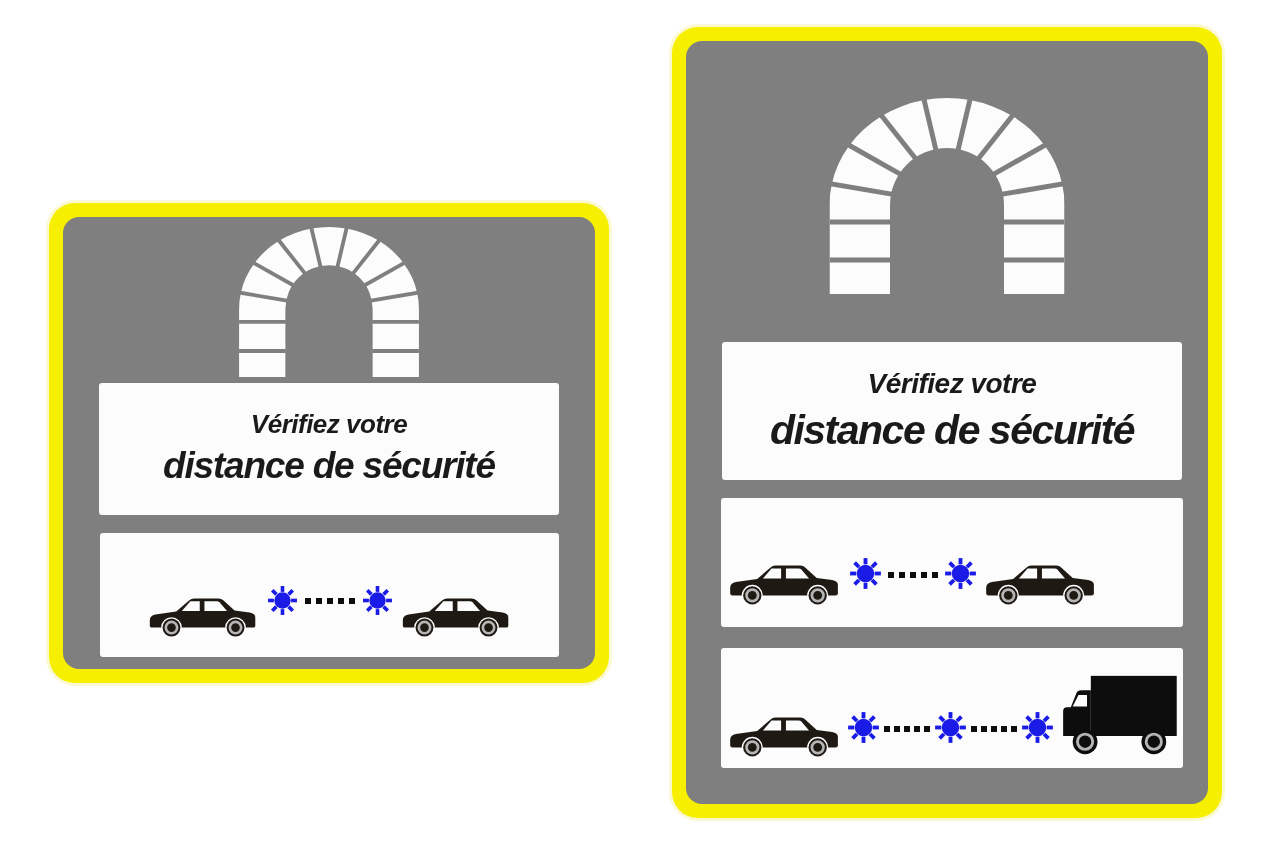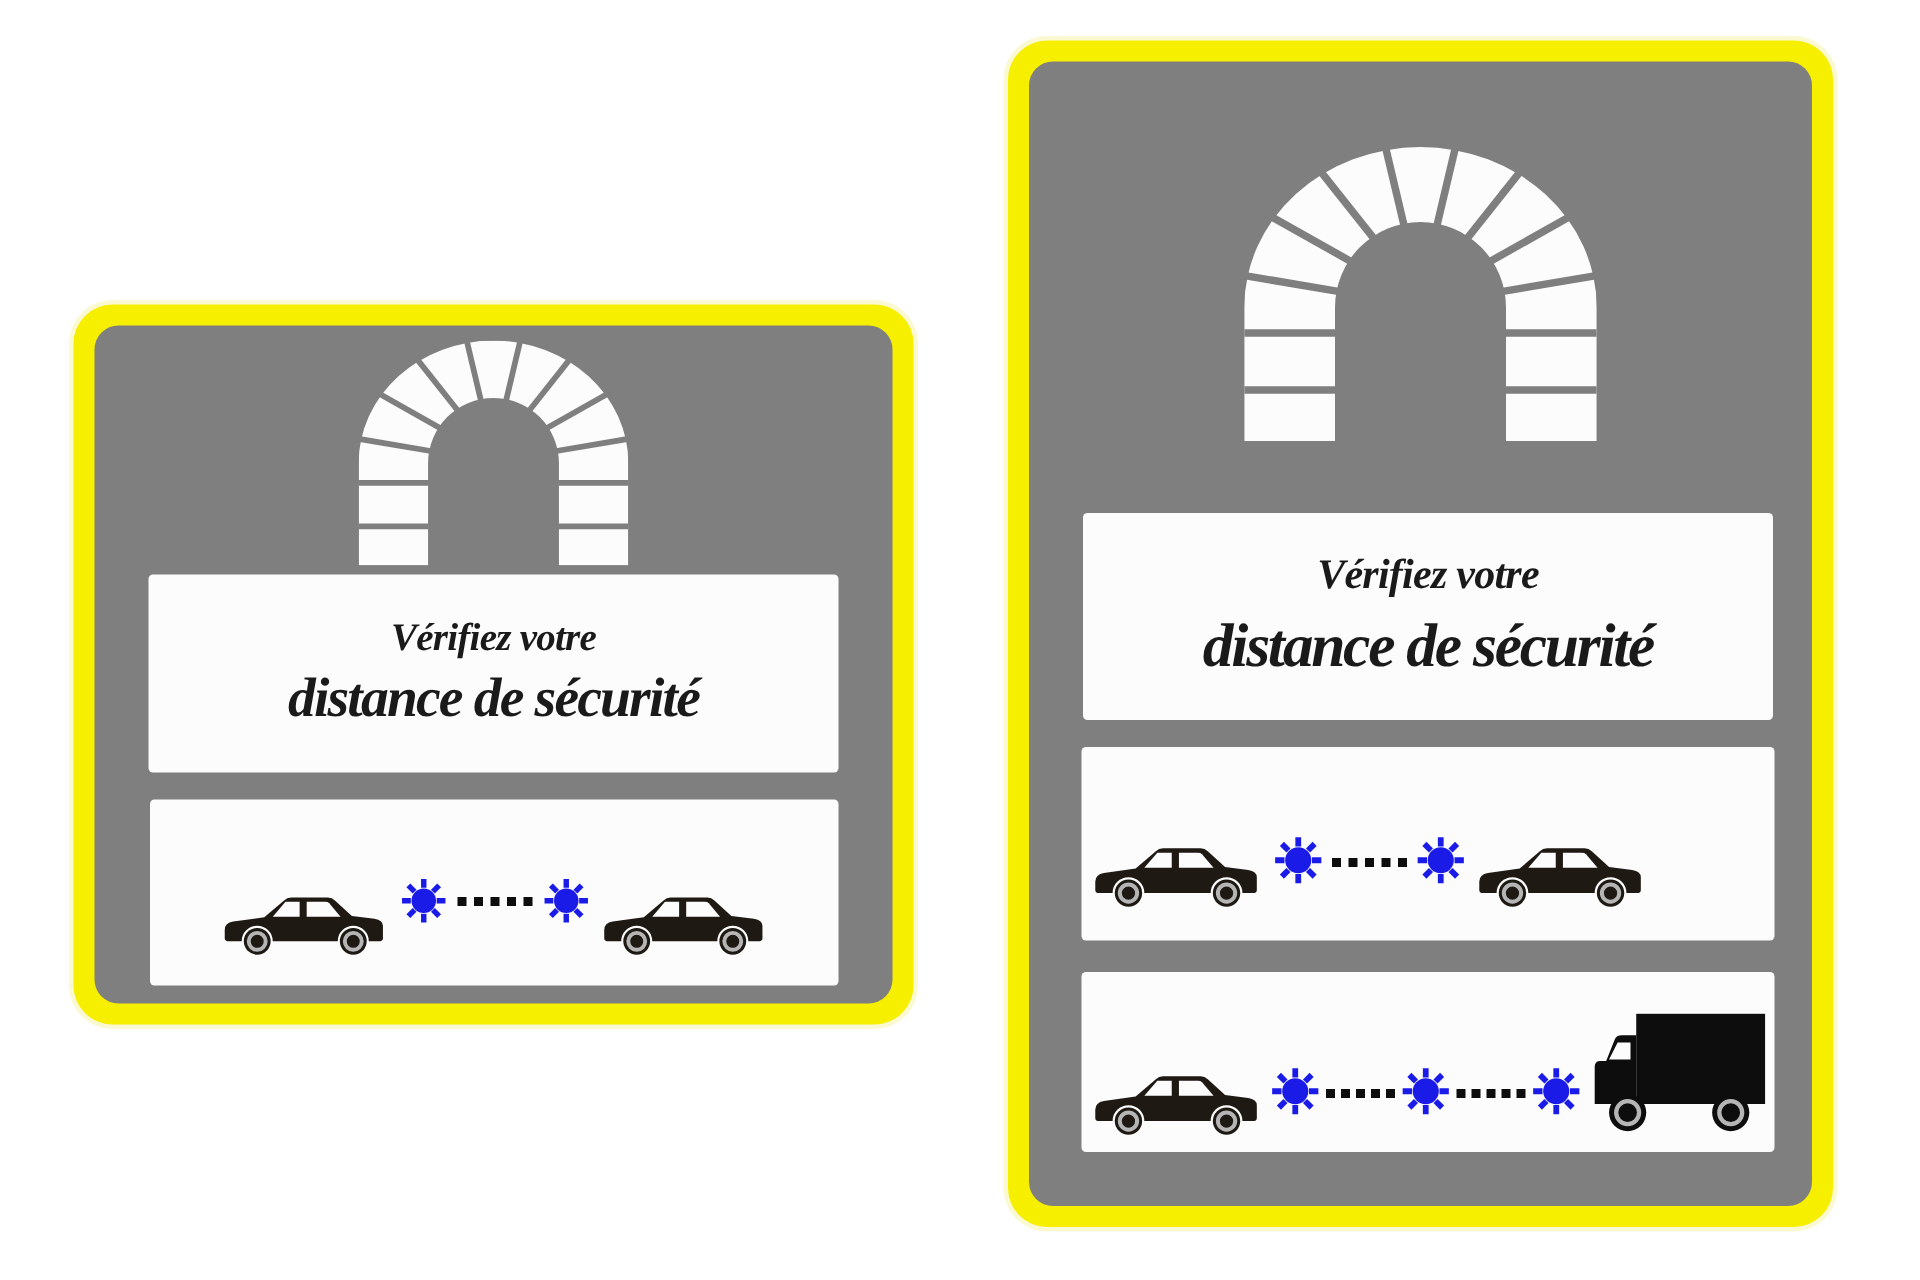--- a/index.html
+++ b/index.html
@@ -9,21 +9,21 @@
         box-shadow:0 0 0 3px var(--halo,#fbf9d2);}
   .sign-inner{position:absolute;inset:14px;background:var(--gray,#7f7f7f);border-radius:16px;}
   .sign-a{left:49px;top:203px;width:560px;height:480px;}
   .sign-b{left:672px;top:27px;width:550px;height:791px;}
   .arch{position:absolute;left:50%;transform:translateX(-50%);}
   .arch-a{top:10px;}
   .arch-b{top:57px;}
   .panel{position:absolute;background:var(--white,#fcfcfc);border-radius:3px;}
   .text-panel{display:flex;flex-direction:column;justify-content:center;align-items:center;
               color:var(--text,#1a1a1a);text-align:center;}
-  .t1,.t2{font-style:italic;font-weight:bold;line-height:1.15;white-space:nowrap;font-family:Liberation Serif, serif;}
+  .t1,.t2{font-style:italic;font-weight:bold;line-height:1.15;white-space:nowrap;}
   .sign-a .t1{font-size:26px;letter-spacing:-0.5px;}
   .sign-a .t2{font-size:37px;letter-spacing:-1.2px;}
   .sign-b .t1{font-size:28px;letter-spacing:-0.5px;}
   .sign-b .t2{font-size:41px;letter-spacing:-1.5px;}
   .text-panel-a{left:36px;top:166px;width:460px;height:132px;gap:5px;}
   .text-panel-b{left:36px;top:301px;width:460px;height:138px;gap:6px;}
   .picto{display:flex;align-items:flex-end;}
   .picto-panel-a{left:37px;top:316px;width:459px;height:124px;justify-content:center;
                  column-gap:7px;padding-bottom:20px;box-sizing:border-box;}
   .picto-panel-b1{left:35px;top:457px;width:462px;height:129px;justify-content:flex-start;

